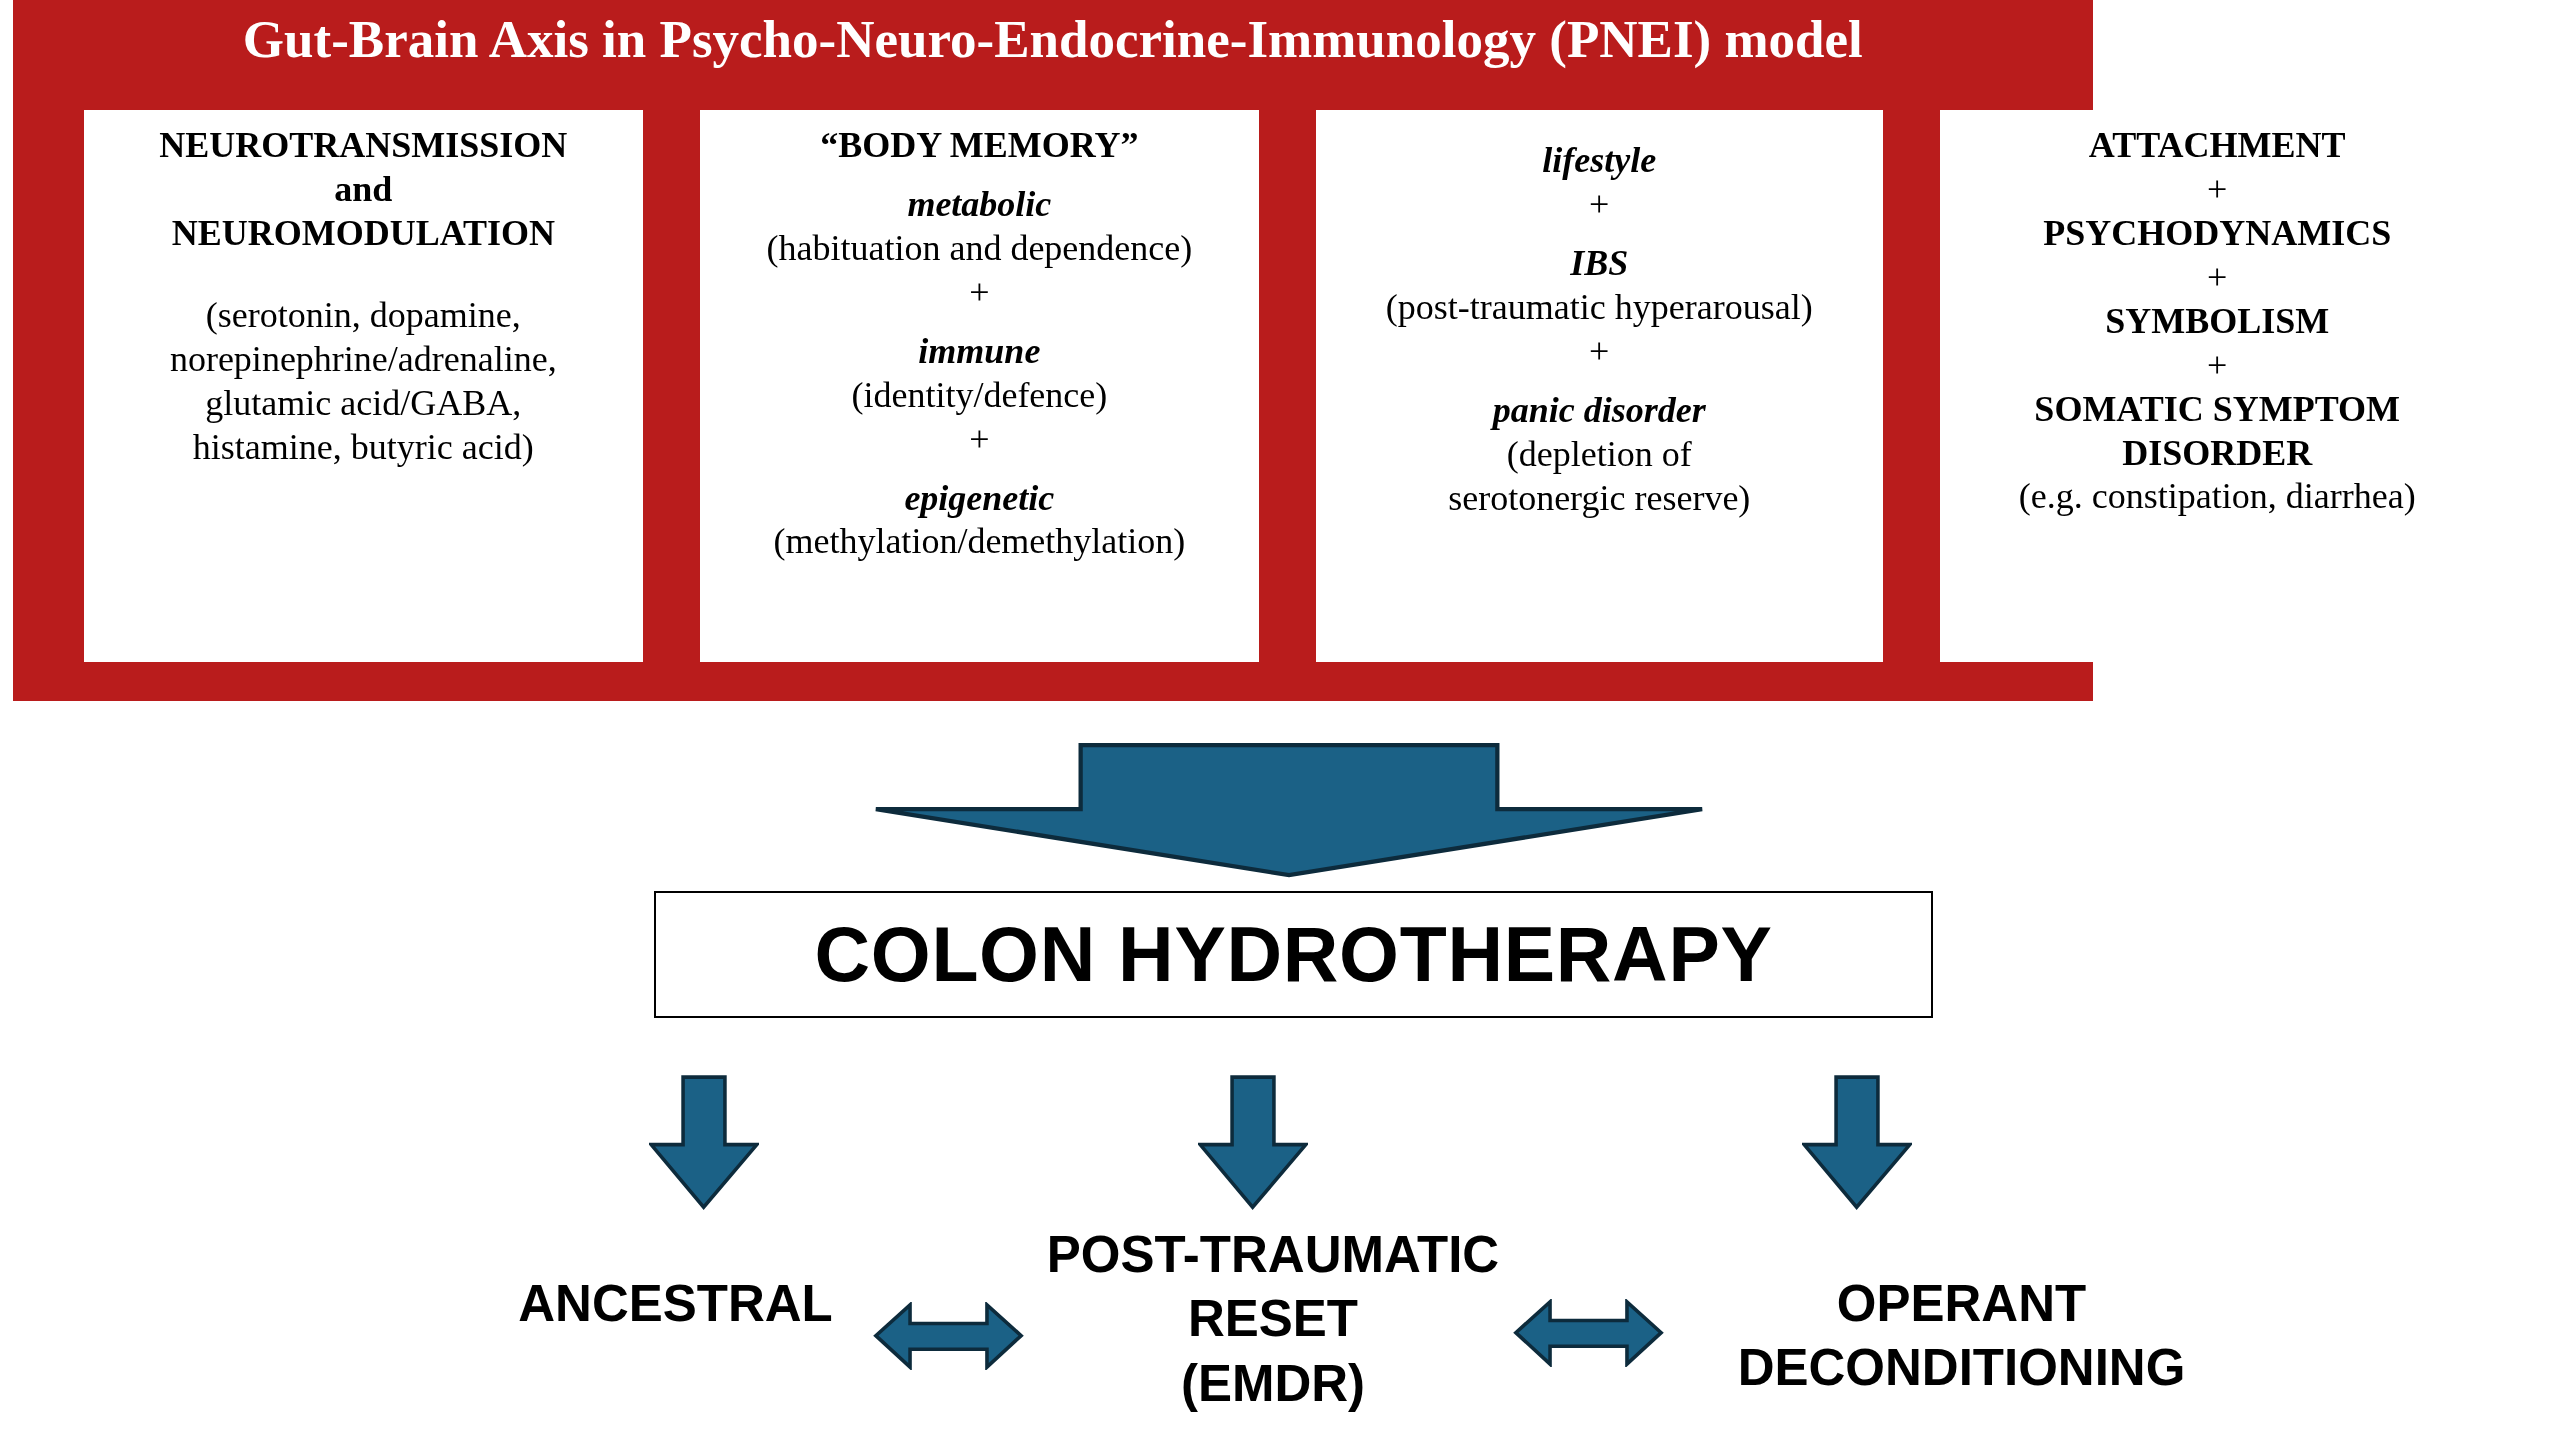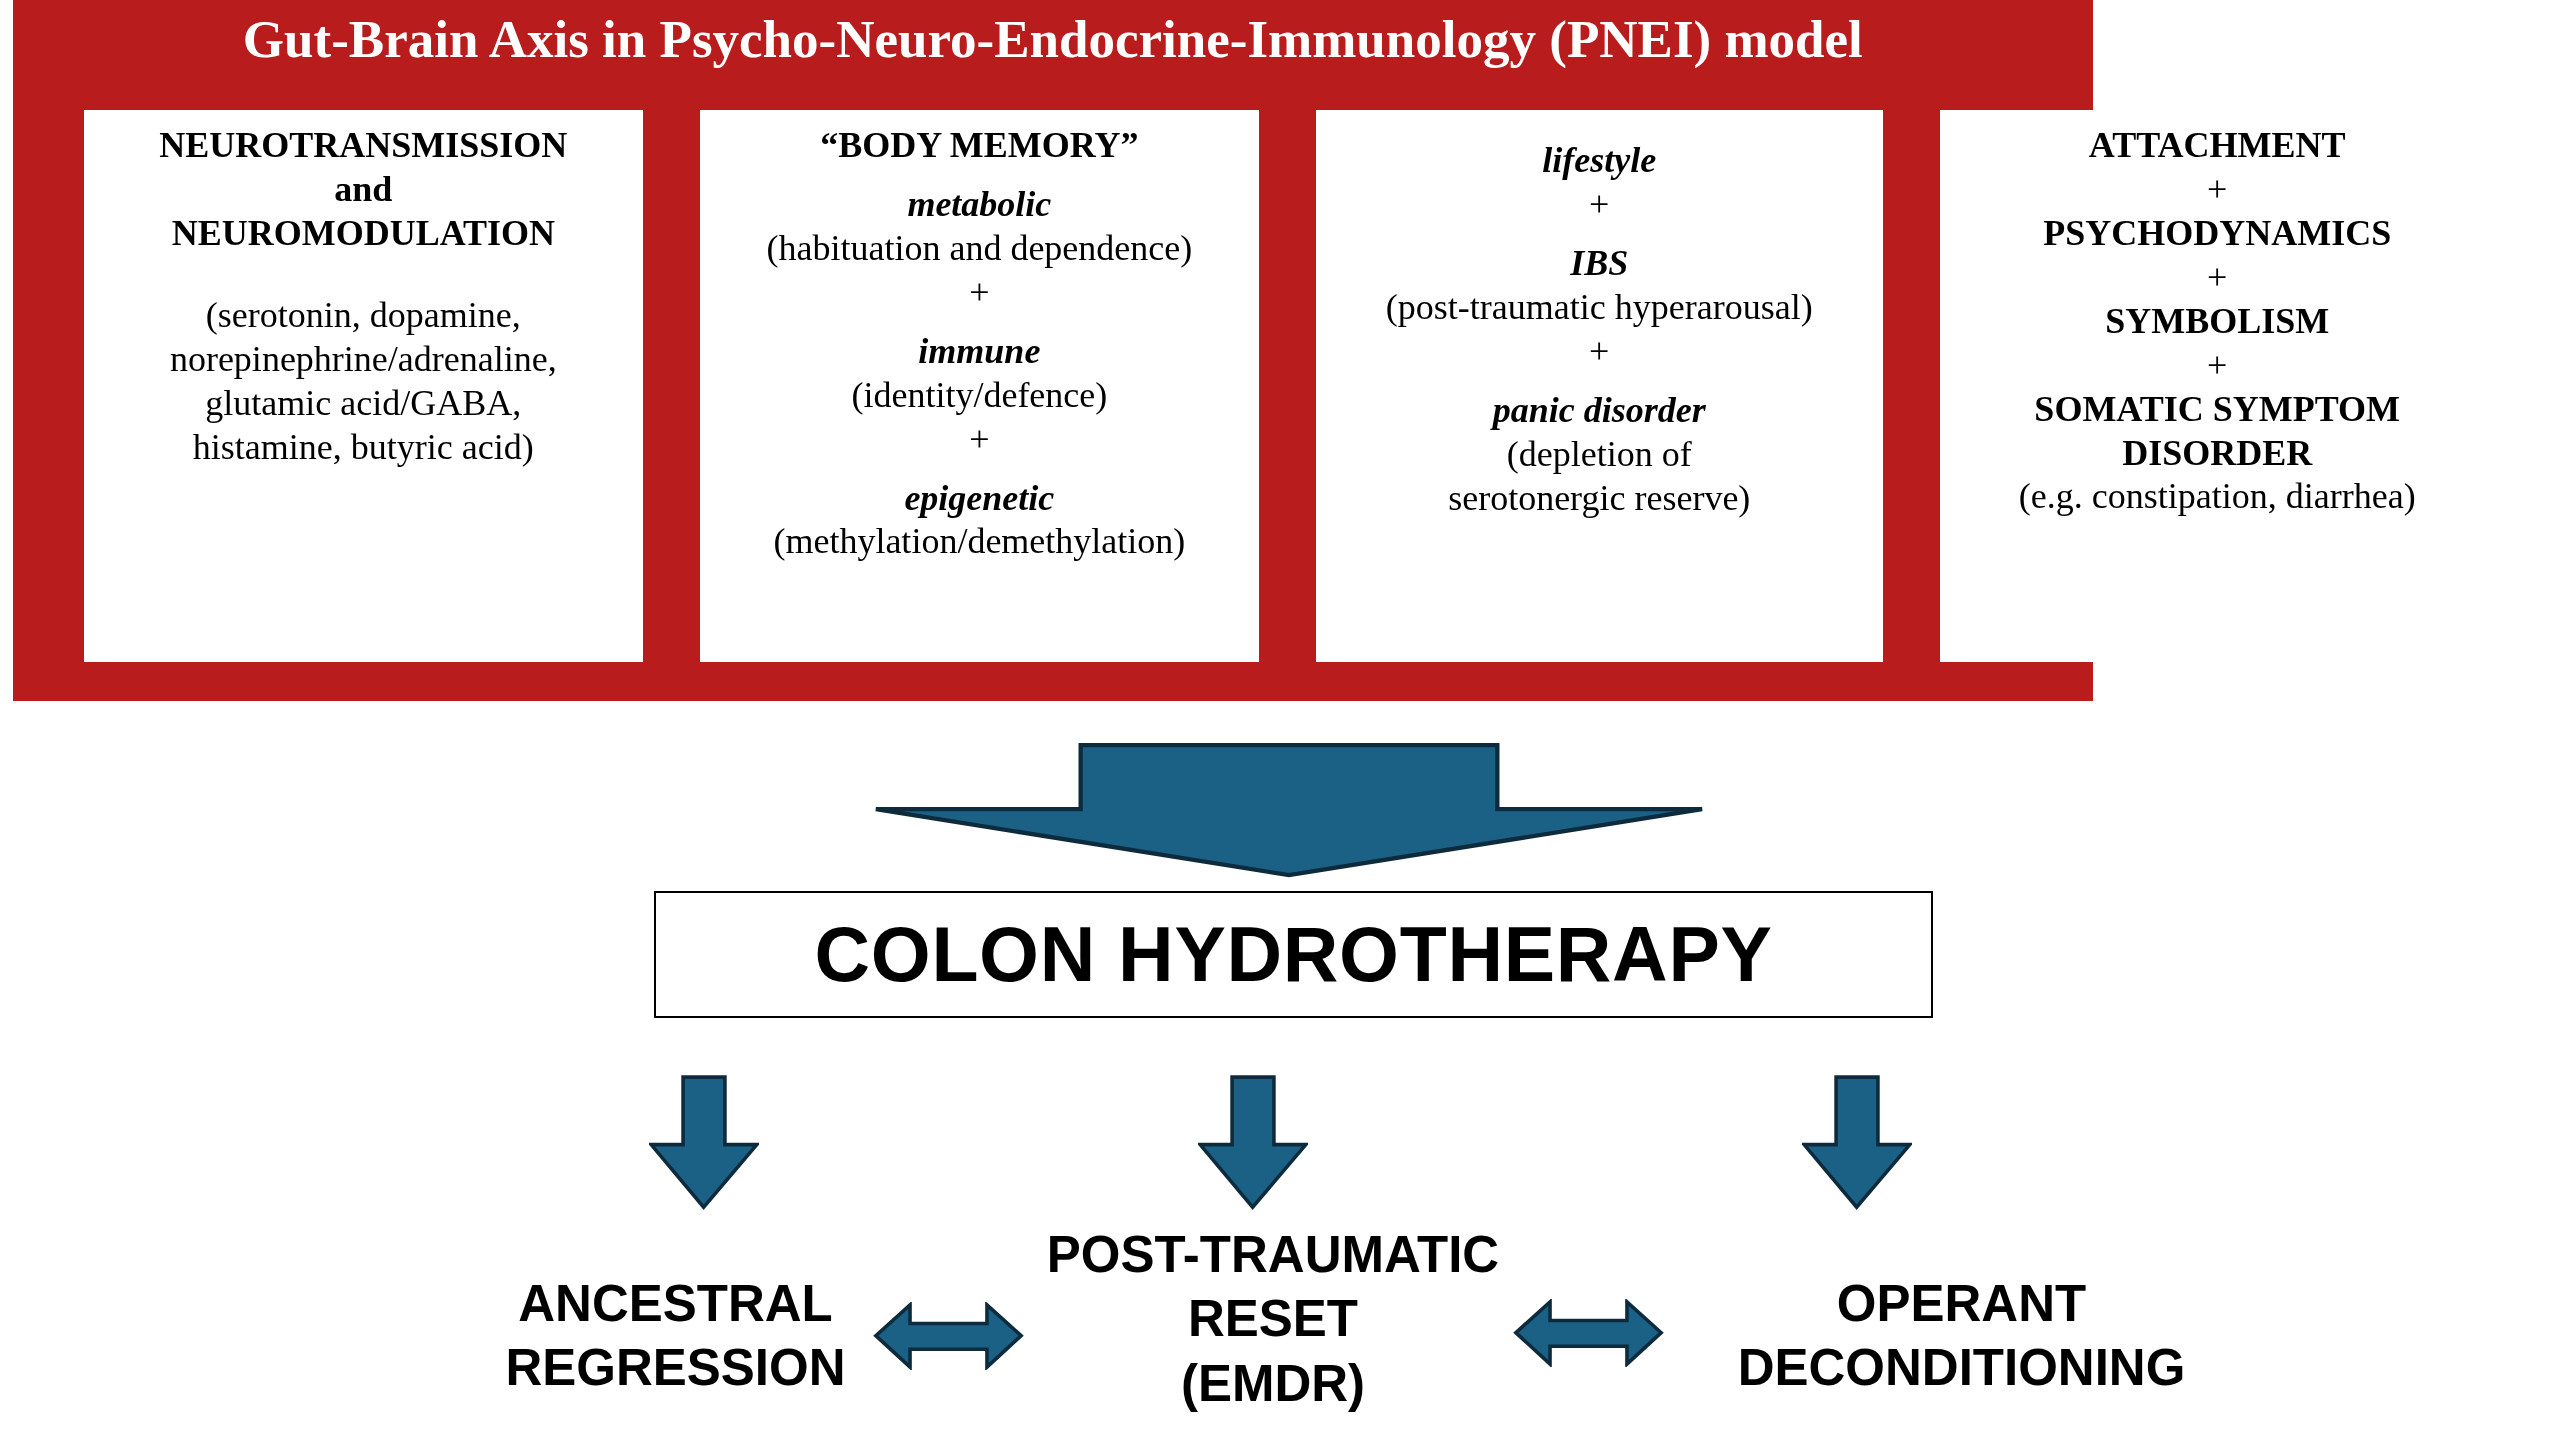--- a/index.html
+++ b/index.html
@@ -223,21 +223,20 @@
   <svg class="bd-arrow bd-arrow-1" viewBox="0 0 212 95" preserveAspectRatio="none">
     <polygon points="52,4 52,30 160,30 160,4 208,47 160,91 160,66 52,66 52,91 4,47" fill="#1b6186" stroke="#0d2b3c" stroke-width="5"></polygon>
   </svg>
 
   <svg class="bd-arrow bd-arrow-2" viewBox="0 0 212 95" preserveAspectRatio="none">
     <polygon points="52,4 52,30 160,30 160,4 208,47 160,91 160,66 52,66 52,91 4,47" fill="#1b6186" stroke="#0d2b3c" stroke-width="5"></polygon>
   </svg>
 
   <div class="bot-label lbl-left">
     <span class="ln">ANCESTRAL</span>
-    <span class="ln">REGRESSION</span>
   </div>
 
   <div class="bot-label lbl-center">
     <span class="ln">POST-TRAUMATIC</span>
     <span class="ln">RESET</span>
     <span class="ln">(EMDR)</span>
   </div>
 
   <div class="bot-label lbl-right">
     <span class="ln">OPERANT</span>

